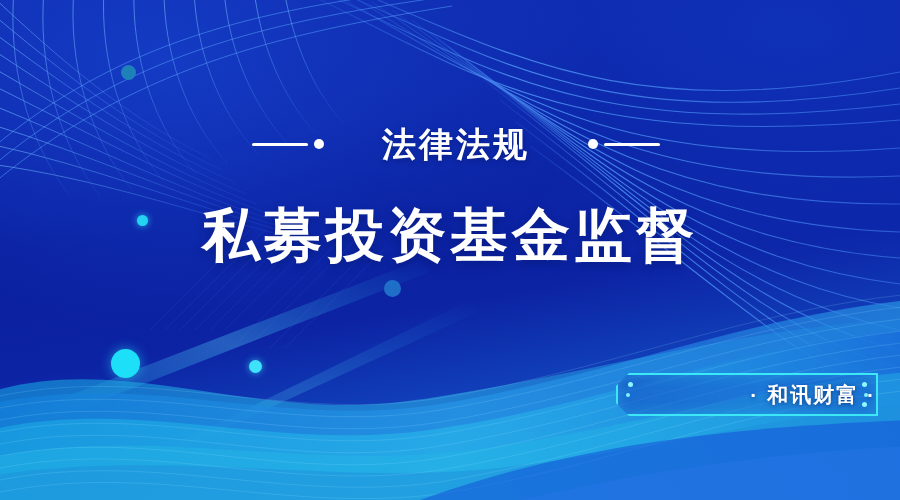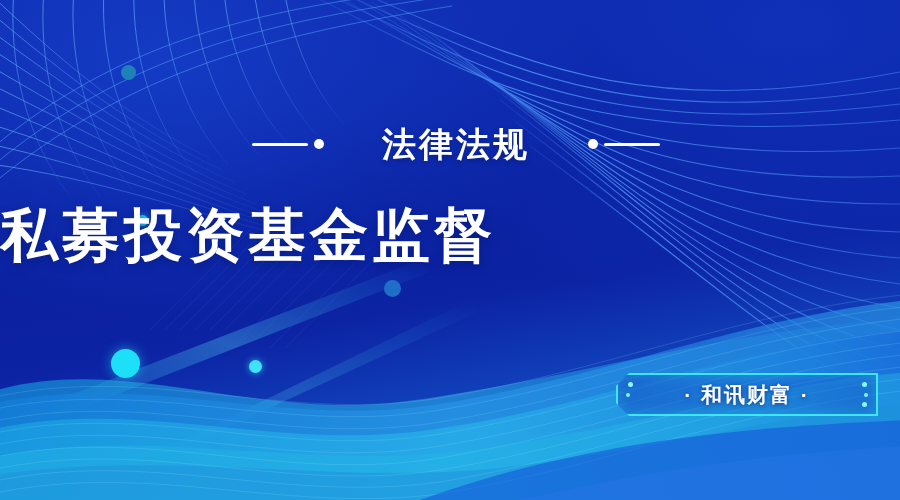--- a/index.html
+++ b/index.html
@@ -53,35 +53,35 @@
     font-weight:700;
     letter-spacing:3px;
     line-height:1;
     white-space:nowrap;
     text-shadow:0 2px 5px rgba(0,20,90,.45);
   }
 
   
   #headline {
     position:absolute; left:0; top:196px; width:100%;
-    text-align:left;
+    text-align:center;
     color:#ffffff;
     font-weight:700;
     font-size:58px;
     line-height:78px;
     letter-spacing:4px;
     text-shadow:0 3px 10px rgba(3,20,95,.45);
   }
   #headline .hl-line { display:block; white-space:nowrap; }
 
   
   #brand-plaque {
     position:absolute; left:616px; top:373px;
     width:262px; height:43px;
-    display:flex; align-items:center; justify-content:center;
+    display:flex; align-items:center; justify-content:flex-end;
     background:linear-gradient(100deg, rgba(18,70,190,.55) 0%, rgba(24,96,205,.42) 55%, rgba(20,78,195,.5) 100%);
     border:2px solid #3ce8f5;
     clip-path:polygon(13px 0, 100% 0, 100% 14px, 100% calc(100% - 14px), 100% 100%, 13px 100%, 0 calc(100% - 13px), 0 13px);
     box-shadow:0 0 14px rgba(52,215,248,.32) inset, 0 0 10px rgba(40,200,245,.22);
   }
   #brand-plaque::before, #brand-plaque::after {
     content:""; position:absolute; width:4px; height:4px; border-radius:50%;
     background:#7ff4ff; top:50%; margin-top:-2px;
   }
   #brand-plaque::before { left:8px; }

